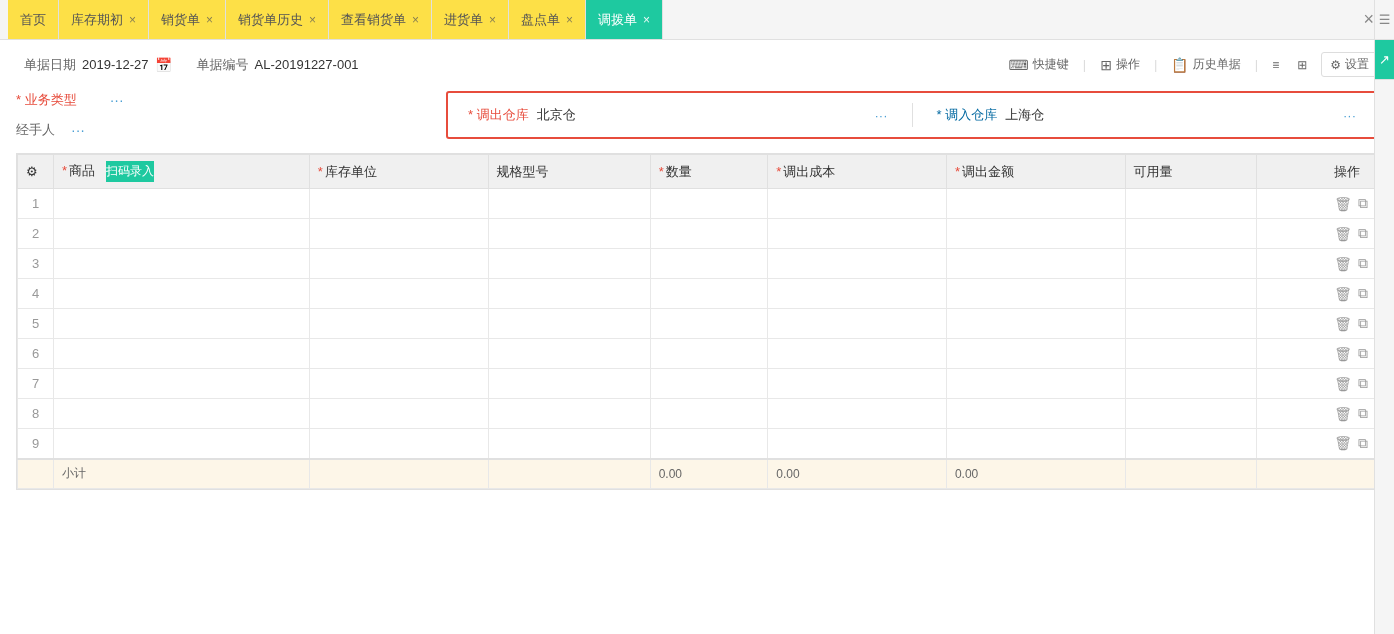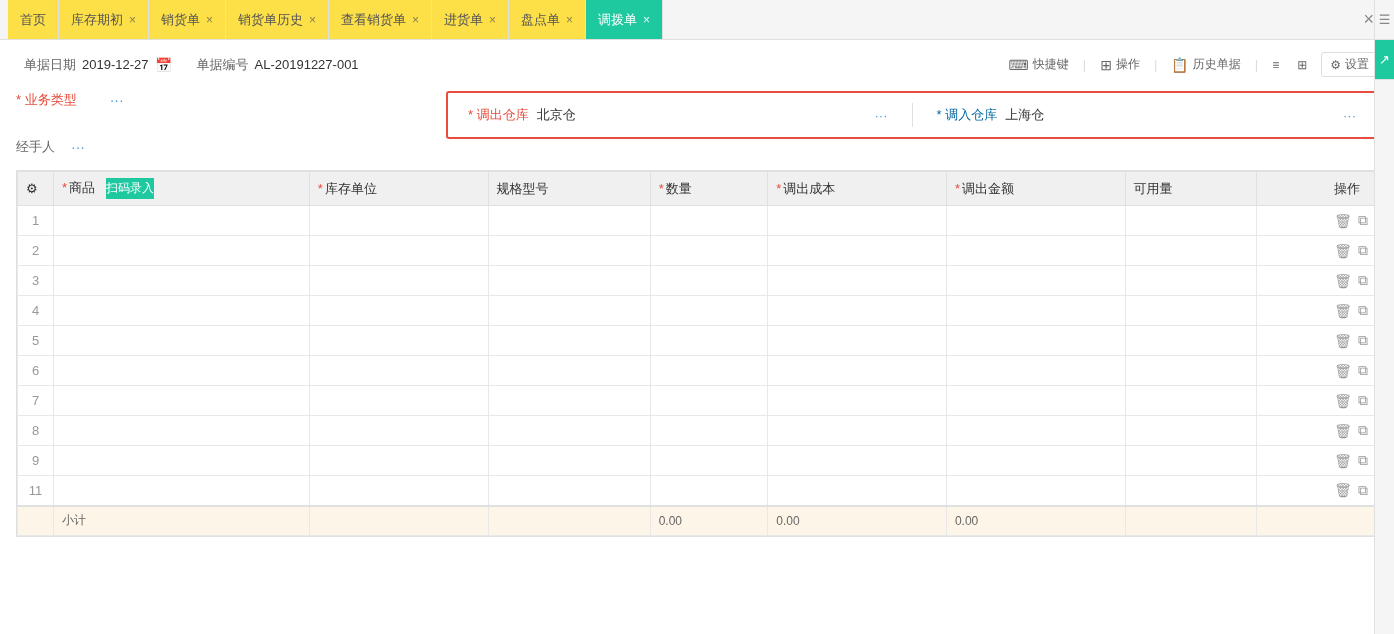--- a/index.html
+++ b/index.html
@@ -60,21 +60,21 @@
 
     
     .settings-btn {
       display: flex; align-items: center; gap: 4px; color: #666;
       border: 1px solid #ddd; border-radius: 3px; padding: 3px 8px;
       cursor: pointer; font-size: 12px; background: #fff;
     }
     .more-btn { color: #4a9fd4; cursor: pointer; font-size: 14px; margin-left: 8px; }
 
     .business-row {
-      display: flex; align-items: center; gap: 25px; margin-bottom: 29px;
+      display: flex; align-items: center; gap: 25px; margin-bottom: 12px;
     }
     .business-label { color: #e74c3c; font-size: 13px; white-space: nowrap; }
     .business-select {
       display: flex; align-items: center; gap: 4px; border: 1px solid #e0e0e0;
       border-radius: 3px; padding: 4px 8px; min-width: 160px; background: #fff; cursor: pointer;
     }
     .business-select .sel-value { flex: 1; color: #333; }
     .business-select .arrow { color: #999; font-size: 10px; }
 
     .handler-row {
@@ -414,36 +414,20 @@
       <td></td>
       <td></td>
       <td></td>
       <td>
         <div class="action-icons">
           <span class="action-icon">🗑</span>
           <span class="action-icon">⧉</span>
         </div>
       </td>
     </tr>
-            <tr>
-      <td class="row-num">11</td>
-      <td></td>
-      <td></td>
-      <td></td>
-      <td></td>
-      <td></td>
-      <td></td>
-      <td></td>
-      <td>
-        <div class="action-icons">
-          <span class="action-icon">🗑</span>
-          <span class="action-icon">⧉</span>
-        </div>
-      </td>
-    </tr>
           </tbody>
         <tfoot>
           <tr class="subtotal-row">
             <td></td>
             <td>小计</td>
             <td></td>
             <td></td>
             <td>0.00</td>
             <td>0.00</td>
             <td>0.00</td>

